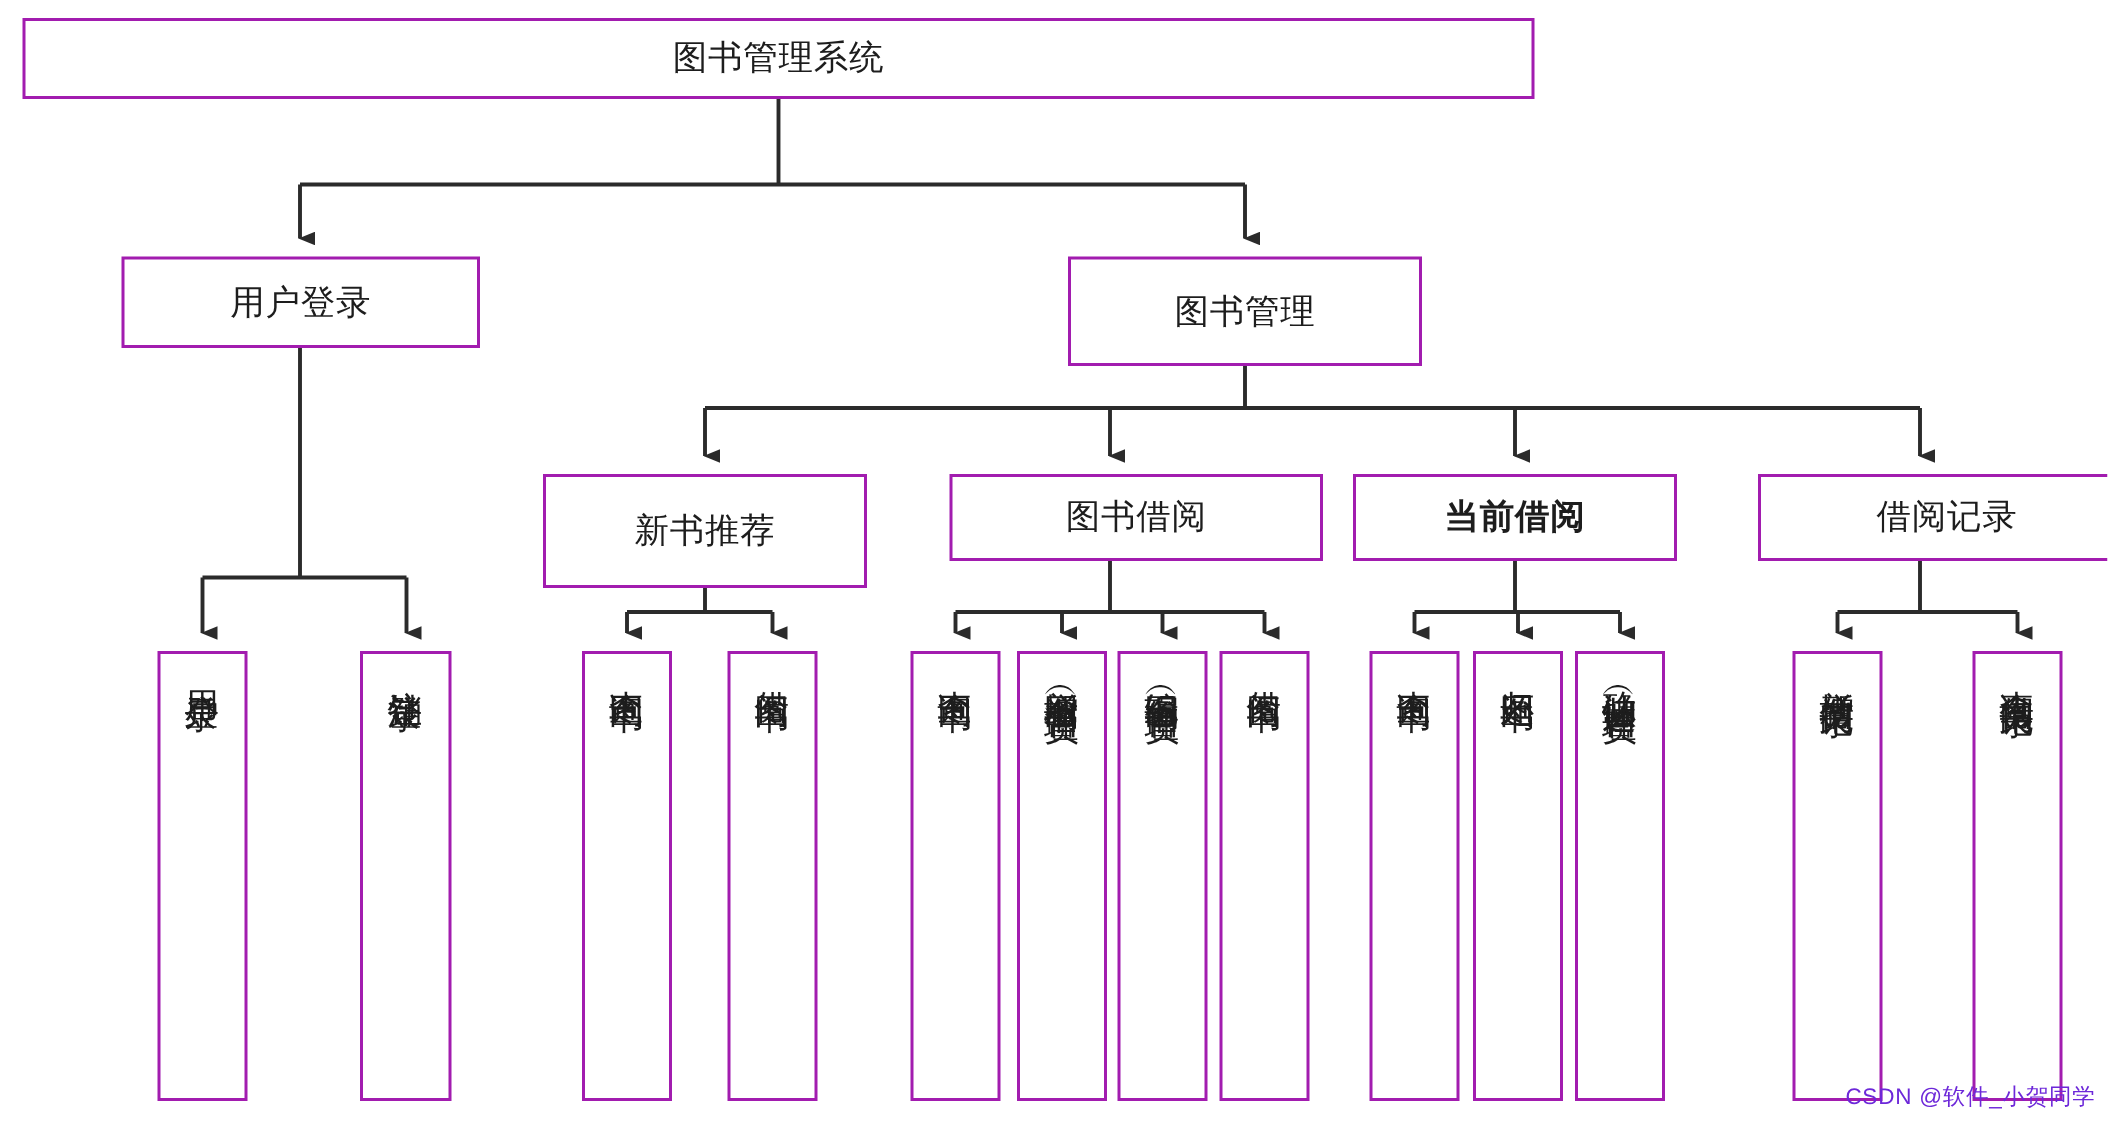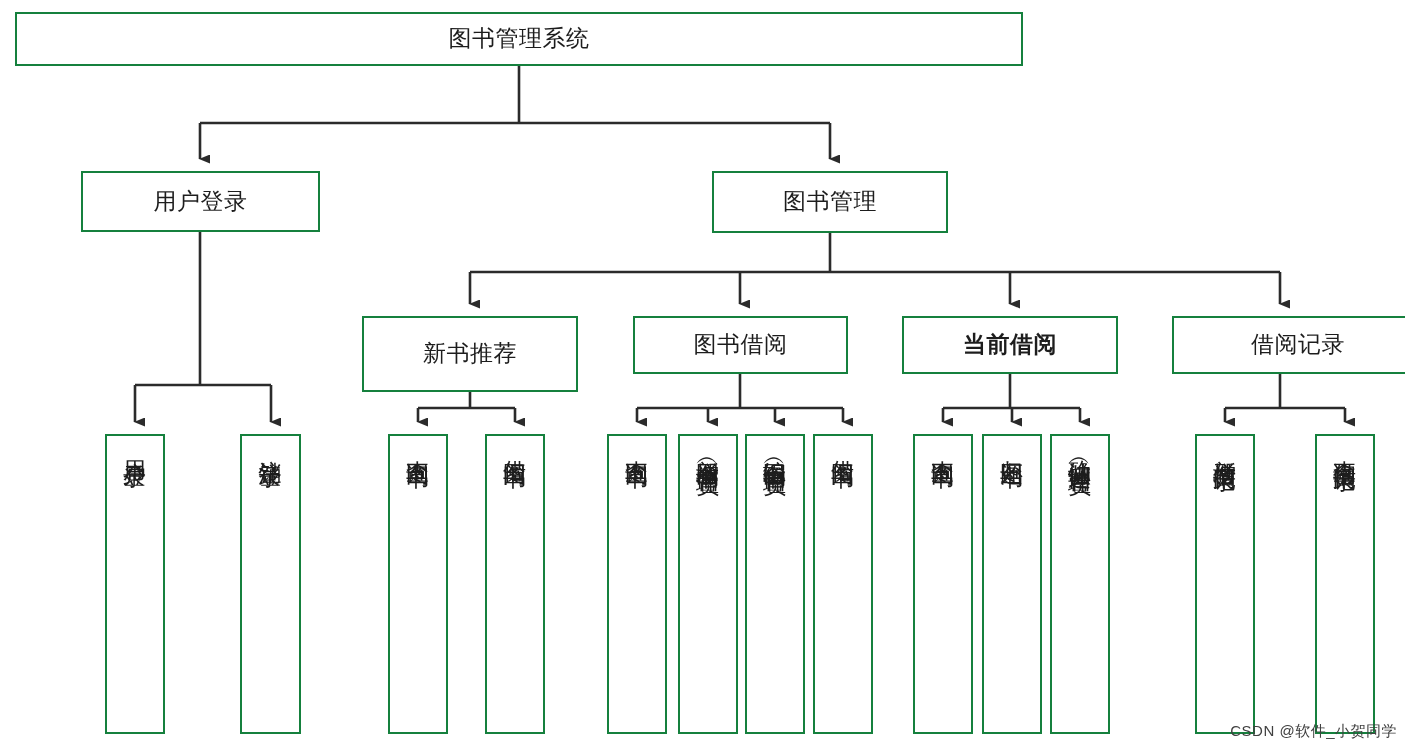--- a/index.html
+++ b/index.html
@@ -20,21 +20,21 @@
   #diagram-svg {
     position: absolute;
     left: 0;
     top: 0;
     width: 1405px;
     height: 747px;
   }
   .node-box {
     position: absolute;
     box-sizing: border-box;
-    border: 2px solid #15803d;
+    border: 2px solid #a21caf;
     background: #ffffff;
     display: flex;
     align-items: center;
     justify-content: center;
     color: #1d1d1d;
   }
   .node-label {
     display: block;
     text-align: center;
     line-height: 1.12;
@@ -54,21 +54,21 @@
     font-size: 23px;
     letter-spacing: 2px;
     line-height: 1.05;
     max-height: 288px;
   }
   #watermark {
     position: absolute;
     right: 8px;
     bottom: 6px;
     font-size: 15px;
-    color: #404040;
+    color: #6d28d9;
     white-space: nowrap;
     letter-spacing: 0.5px;
     pointer-events: none;
   }
 </style>
 </head>
 <body>
 
 <div id="canvas">
 
@@ -115,27 +115,27 @@
       </g>
   </svg>
 
   <div id="nodes-layer">
       <div class="node-box horizontal" style="left: 15px; top: 12px; width: 1008px; height: 54px;">
         <span class="node-label">图书管理系统</span>
       </div>
       <div class="node-box horizontal" style="left: 81px; top: 171px; width: 239px; height: 61px;">
         <span class="node-label">用户登录</span>
       </div>
-      <div class="node-box horizontal" style="left: 712px; top: 171px; width: 236px; height: 62px;">
+      <div class="node-box horizontal" style="left: 712px; top: 171px; width: 236px; height: 73px;">
         <span class="node-label">图书管理</span>
       </div>
       <div class="node-box horizontal" style="left: 362px; top: 316px; width: 216px; height: 76px;">
         <span class="node-label">新书推荐</span>
       </div>
-      <div class="node-box horizontal" style="left: 633px; top: 316px; width: 215px; height: 58px;">
+      <div class="node-box horizontal" style="left: 633px; top: 316px; width: 249px; height: 58px;">
         <span class="node-label">图书借阅</span>
       </div>
       <div class="node-box horizontal" style="left: 902px; top: 316px; width: 216px; height: 58px; font-weight: bold;">
         <span class="node-label">当前借阅</span>
       </div>
       <div class="node-box horizontal" style="left: 1172px; top: 316px; width: 252px; height: 58px; align-items: center;">
         <span class="node-label">借阅记录</span>
       </div>
       <div class="node-box vertical" style="left: 105px; top: 434px; width: 60px; height: 300px;">
         <span class="node-label">用户登录</span>

